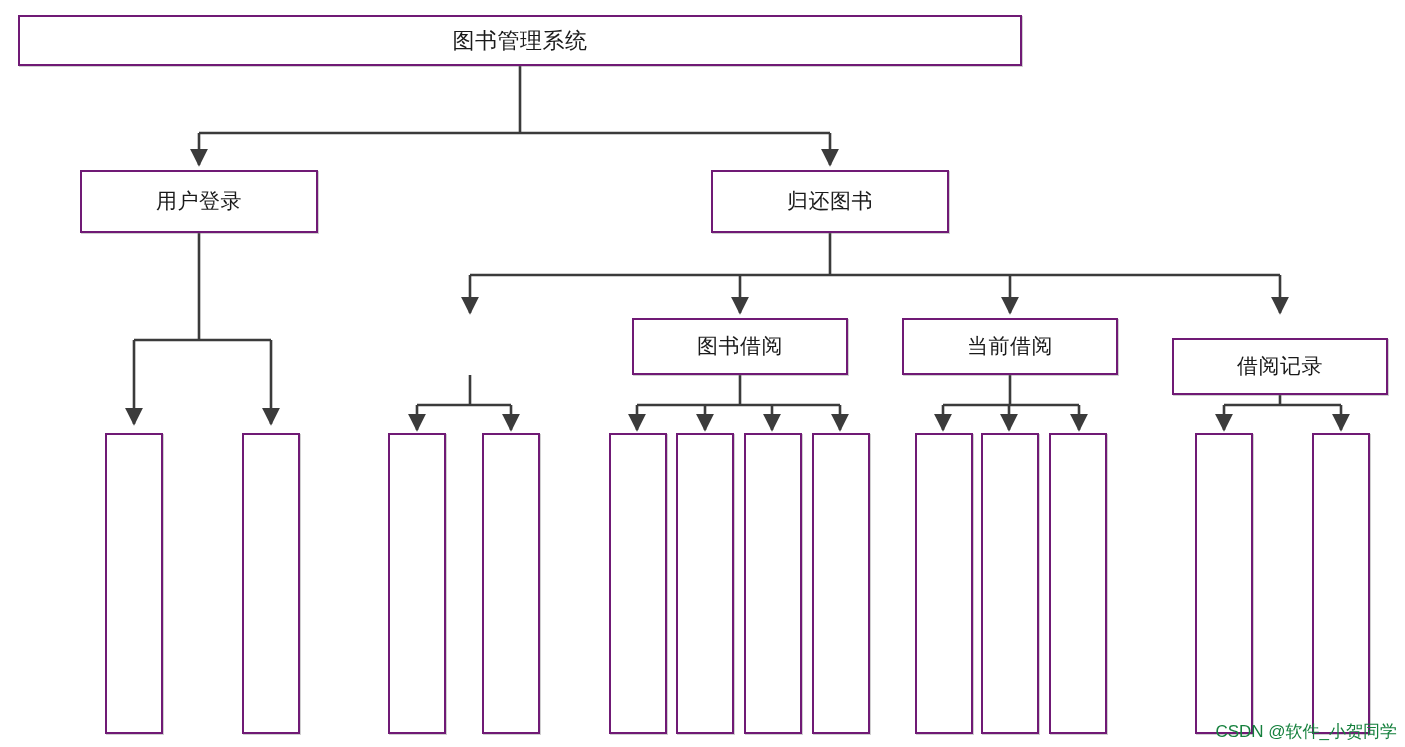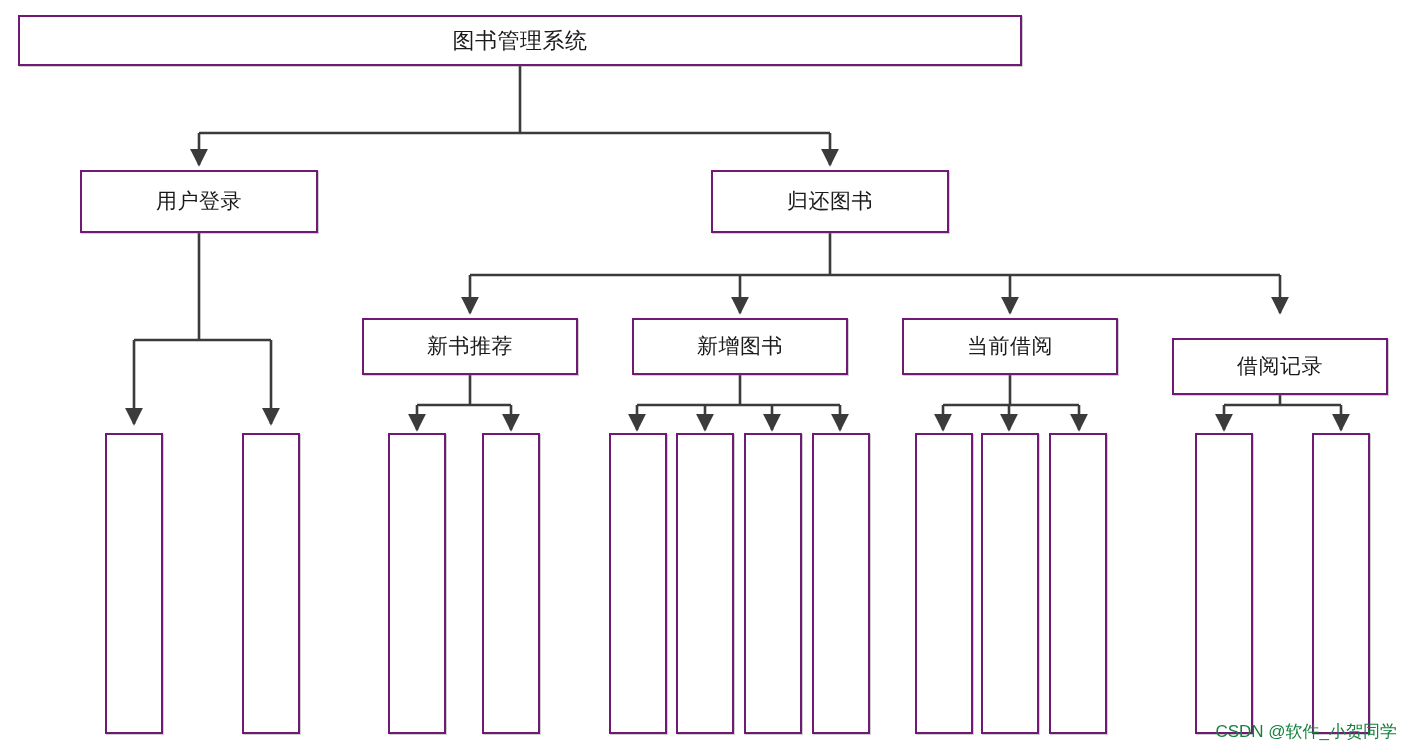--- a/index.html
+++ b/index.html
@@ -138,25 +138,22 @@
     <span class="label">图书管理系统</span>
   </div>
 
   <div class="node h" style="left:80px; top:170px; width:238px; height:63px;">
     <span class="label">用户登录</span>
   </div>
   <div class="node h" style="left:711px; top:170px; width:238px; height:63px;">
     <span class="label">归还图书</span>
   </div>
 
-  <div class="node h" style="left:362px; top:318px; width:216px; height:57px;">
-    <span class="label">新书推荐</span>
-  </div>
   <div class="node h" style="left:632px; top:318px; width:216px; height:57px;">
-    <span class="label">新增图书</span>
+    <span class="label">图书借阅</span>
   </div>
   <div class="node h" style="left:902px; top:318px; width:216px; height:57px;font-family:Liberation Serif, serif;">
     <span class="label">当前借阅</span>
   </div>
   <div class="node h" style="left:1172px; top:318px; width:216px; height:57px;margin-top:20px;">
     <span class="label">借阅记录</span>
   </div>
 
   <div class="node v" style="left:105px; top:433px; width:58px; height:301px;">
     <span class="label">用户登录</span>

